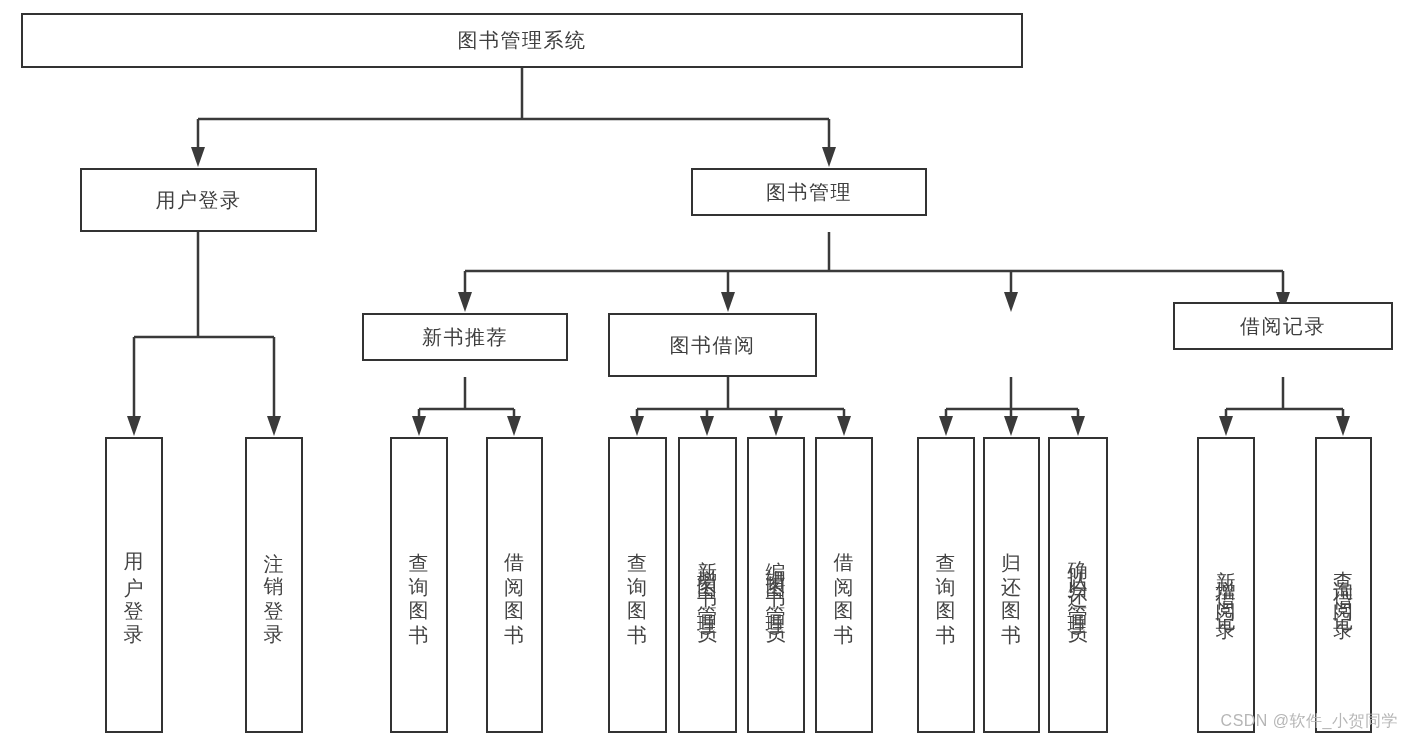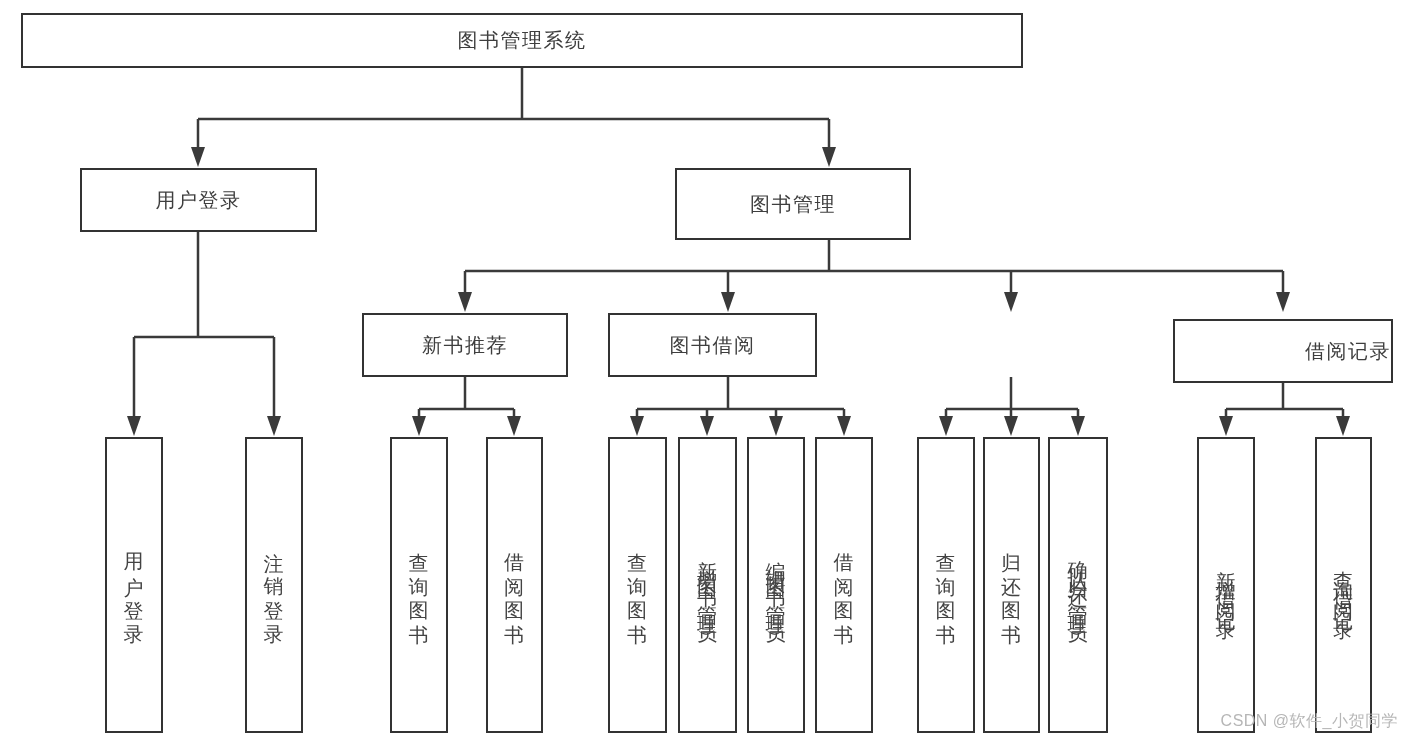--- a/index.html
+++ b/index.html
@@ -92,31 +92,31 @@
     </g>
   </svg>
 
   <div class="box" style="left:21px; top:13px; width:1002px; height:55px;">
     <span>图书管理系统</span>
   </div>
 
   <div class="box" style="left:80px; top:168px; width:237px; height:64px;">
     <span>用户登录</span>
   </div>
-  <div class="box" style="left:675px; top:168px; width:236px; height:72px;text-align:right;">
+  <div class="box" style="left:691px; top:168px; width:236px; height:48px;text-align:right;">
     <span>图书管理</span>
   </div>
 
-  <div class="box" style="left:362px; top:313px; width:206px; height:64px;">
+  <div class="box" style="left:362px; top:313px; width:206px; height:48px;">
     <span>新书推荐</span>
   </div>
   <div class="box" style="left:608px; top:313px; width:209px; height:64px;">
     <span>图书借阅</span>
   </div>
-  <div class="box" style="left:1173px; top:319px; width:220px; height:64px;justify-content:flex-end;">
+  <div class="box" style="left:1173px; top:302px; width:220px; height:48px;">
     <span>借阅记录</span>
   </div>
 
   <div class="leaf" style="left:105px; width:58px;">
     <span class="vtext sp4">用户登录</span>
   </div>
   <div class="leaf" style="left:245px; width:58px;">
     <span class="vtext sp4">注销登录</span>
   </div>
 

